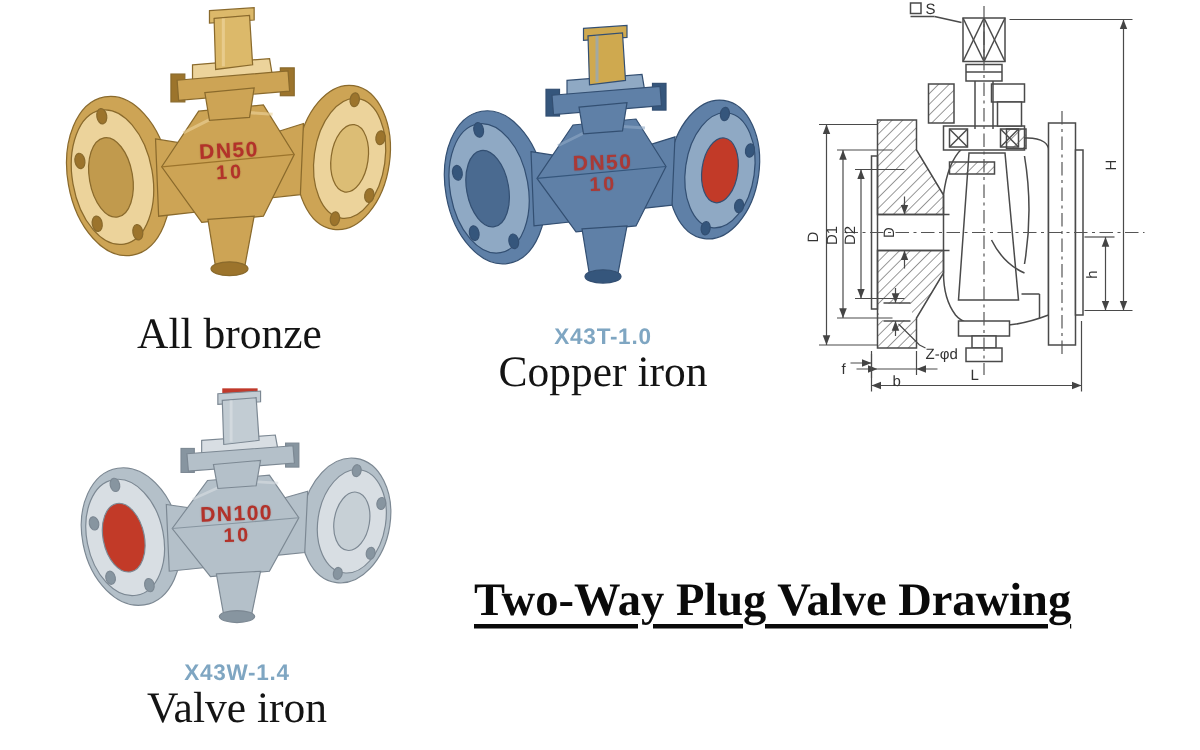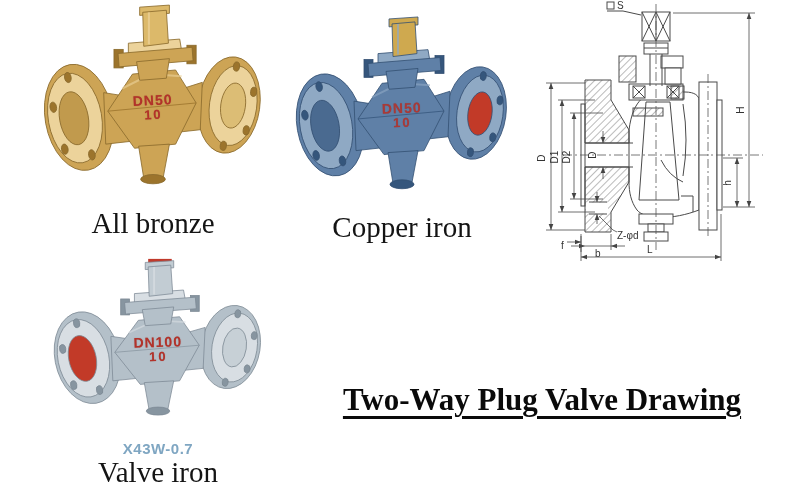--- a/index.html
+++ b/index.html
@@ -23,21 +23,21 @@
   #fig-copper{left:292px;top:14px;width:220px;}
   #fig-copper .marking{top:86px;transform:rotate(-2deg);opacity:.9;}
   #fig-iron{left:50px;top:258px;width:216px;}
   #fig-iron .marking{top:76px;transform:rotate(-2deg);}
 
   
   .v-bronze{--p1:#ecd39b;--p2:#cda455;--p3:#9c742c;--stem:#dcb96a;--inL:#c19a4d;--inR:#dcbd75;--ln:#8a6a2c;--tip:transparent;}
   .v-copper{--p1:#8fa9c4;--p2:#5f80a7;--p3:#35567c;--stem:#cfa94f;--inL:#4a6a90;--inR:#c23a28;--ln:#334f72;--tip:transparent;}
   .v-iron  {--p1:#d8dee3;--p2:#b4c0c9;--p3:#8795a0;--stem:#c2ccd3;--inL:#c23a28;--inR:#c7d0d6;--ln:#7c8893;--tip:#c0392b;}
 
-  #title{position:absolute;left:316px;top:361px;width:452px;text-align:center;
+  #title{position:absolute;left:316px;top:361px;width:452px;text-align:left;
          font-family:"Liberation Serif", serif;font-weight:bold;font-size:31px;
          color:#0a0a0a;white-space:nowrap;text-decoration:underline;
          text-decoration-thickness:3px;text-underline-offset:6px;}
 
   #drawing{position:absolute;left:533px;top:0px;width:267px;height:266px;}
   #drawing text{font-family:"Liberation Sans", sans-serif;font-size:10px;fill:#333;}
 </style>
 </head>
 <body>
 
@@ -101,32 +101,33 @@
 </figure>
 
 <figure class="fig v-copper" id="fig-copper" style="margin:0">
   <svg viewBox="0 0 220 200" width="220" height="198" preserveAspectRatio="none">
     <use href="#valveSym"></use>
   </svg>
   <div class="marking">
     <span class="m1">DN50</span>
     <span class="m2">10</span>
   </div>
+  <div class="model">X43T-1.0</div>
   <figcaption class="caption">Copper iron</figcaption>
 </figure>
 
 <figure class="fig v-iron" id="fig-iron" style="margin:0">
   <svg viewBox="0 0 220 200" width="216" height="178" preserveAspectRatio="none">
     <use href="#valveSym"></use>
   </svg>
   <div class="marking">
     <span class="m1">DN100</span>
     <span class="m2">10</span>
   </div>
-  <div class="model">X43W-0.7</div>
+  <div class="model">X43W-1.4</div>
   <figcaption class="caption">Valve iron</figcaption>
 </figure>
 
 <svg id="drawing" viewBox="0 0 267 266">
   <defs>
     <pattern id="h45" patternUnits="userSpaceOnUse" width="5" height="5" patternTransform="rotate(45)">
       <line x1="0" y1="0" x2="0" y2="5" stroke="#555" stroke-width="0.8"></line>
     </pattern>
     <marker id="ae" viewBox="0 0 10 10" refX="9" refY="5" markerWidth="9" markerHeight="9" orient="auto-start-reverse">
       <path d="M0,1.5 L9,5 L0,8.5 Z" fill="#444"></path>

